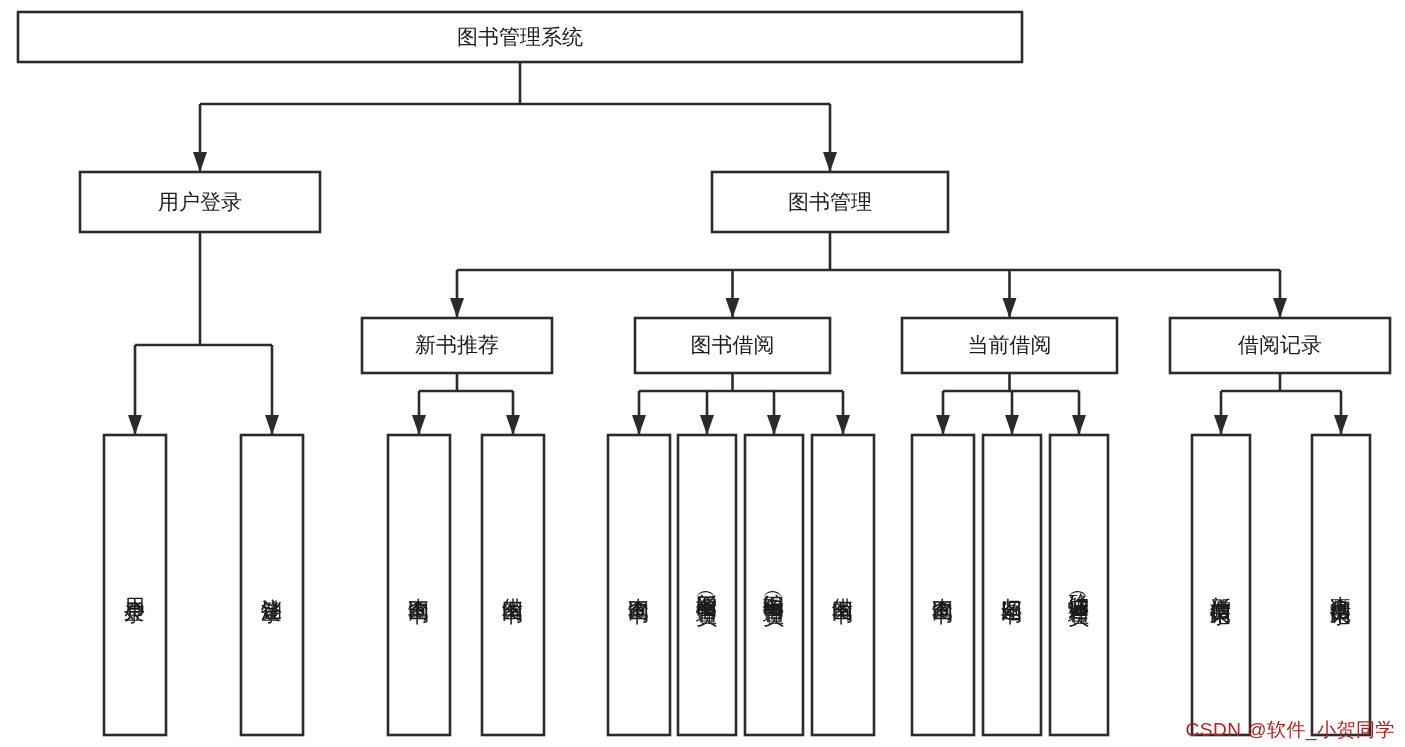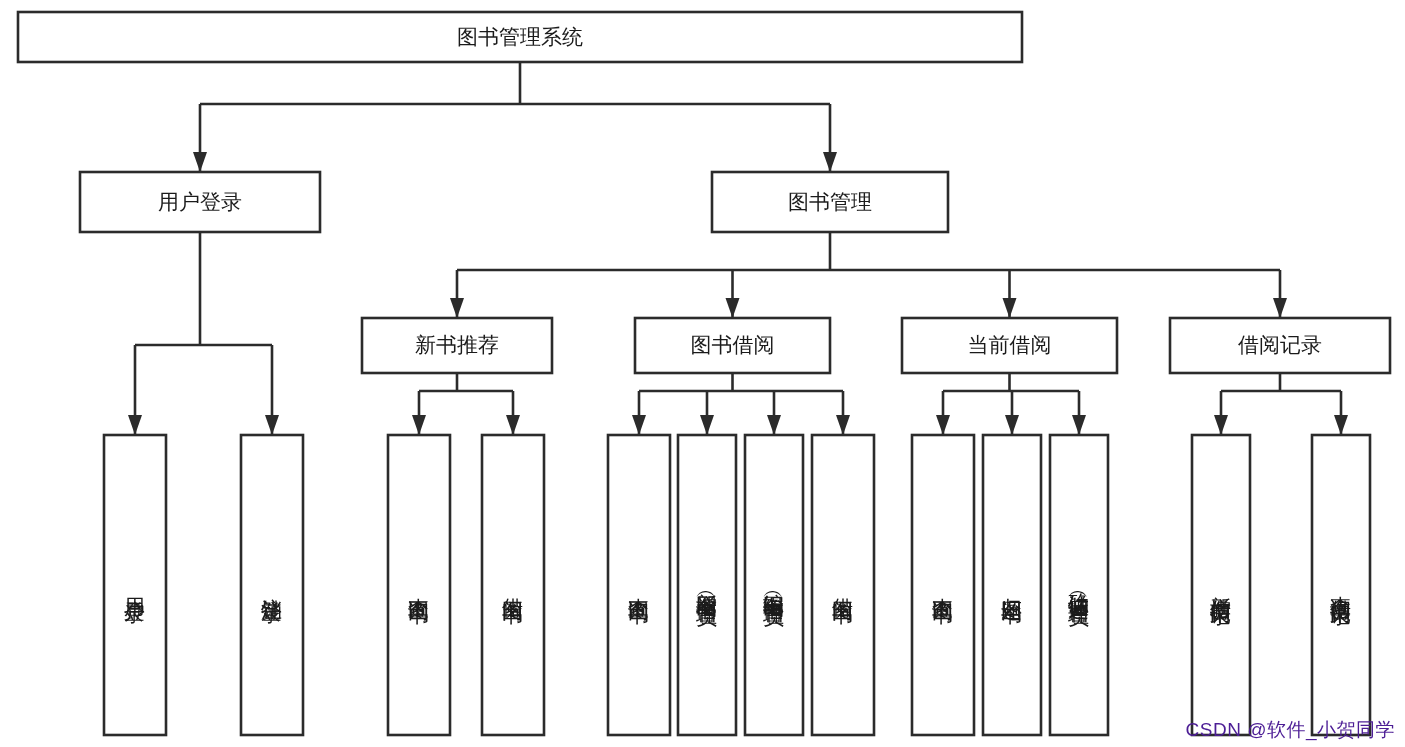--- a/index.html
+++ b/index.html
@@ -69,21 +69,21 @@
     color: #1b1b1b;
     letter-spacing: 2px;
     white-space: nowrap;
   }
   .watermark {
     position: absolute;
     right: 10px;
     bottom: 4px;
     font-family: "Liberation Sans", "DejaVu Sans", sans-serif;
     font-size: 19px;
-    color: #4c1d95;
+    color: #b91c1c;
     letter-spacing: 0.5px;
     white-space: nowrap;
   }
 </style>
 </head>
 <body>
 
 <div id="diagram-root">
 
   <svg class="flow" viewBox="0 0 1405 747">

